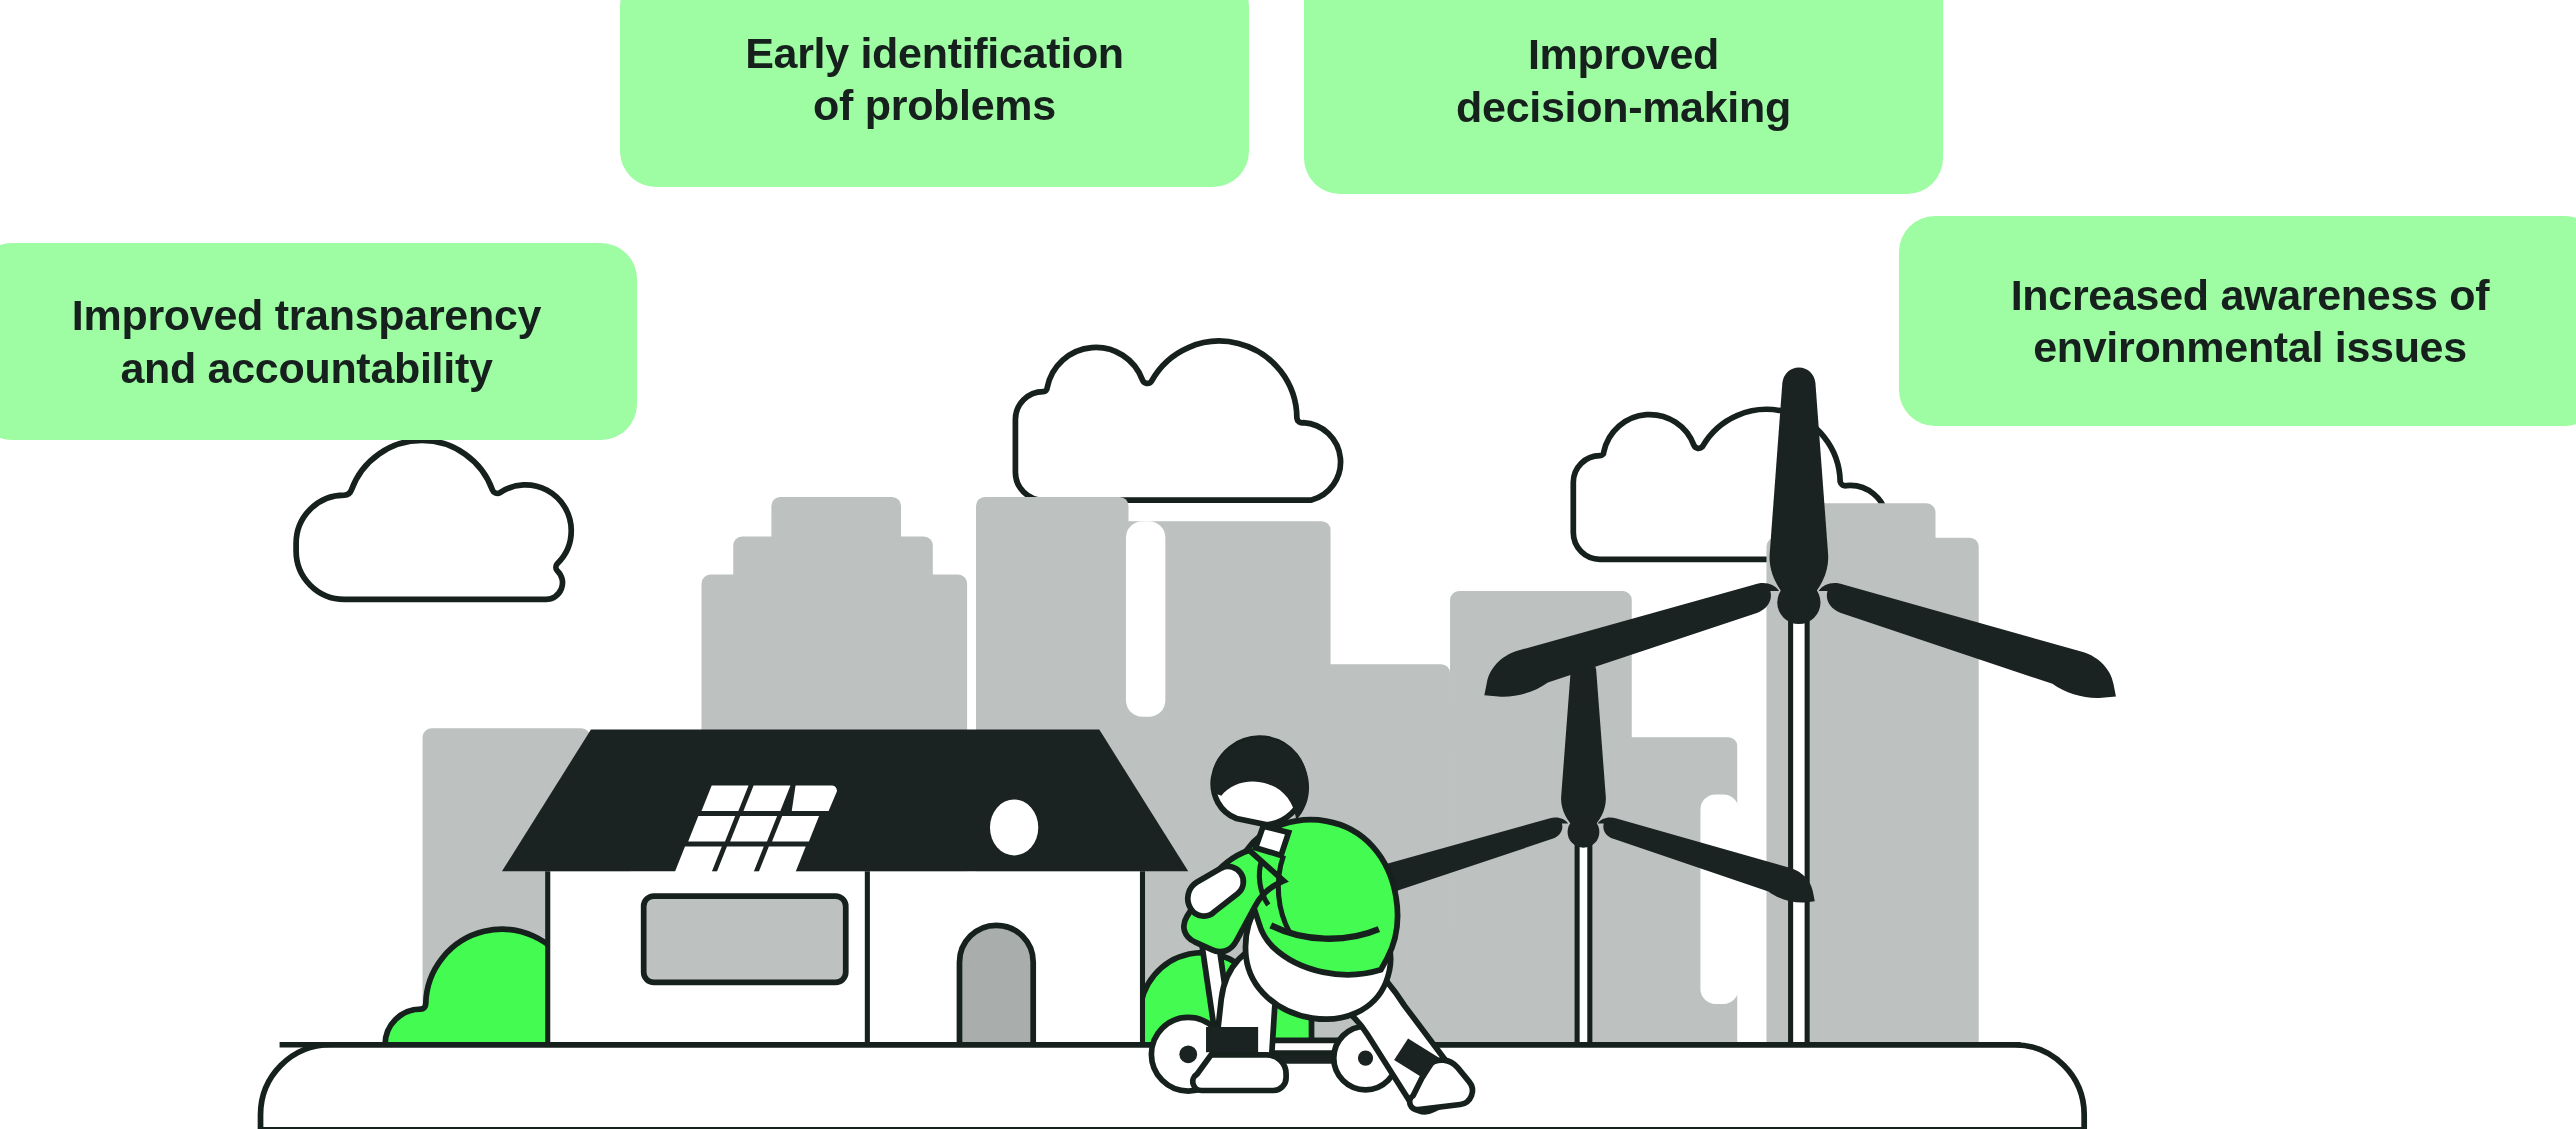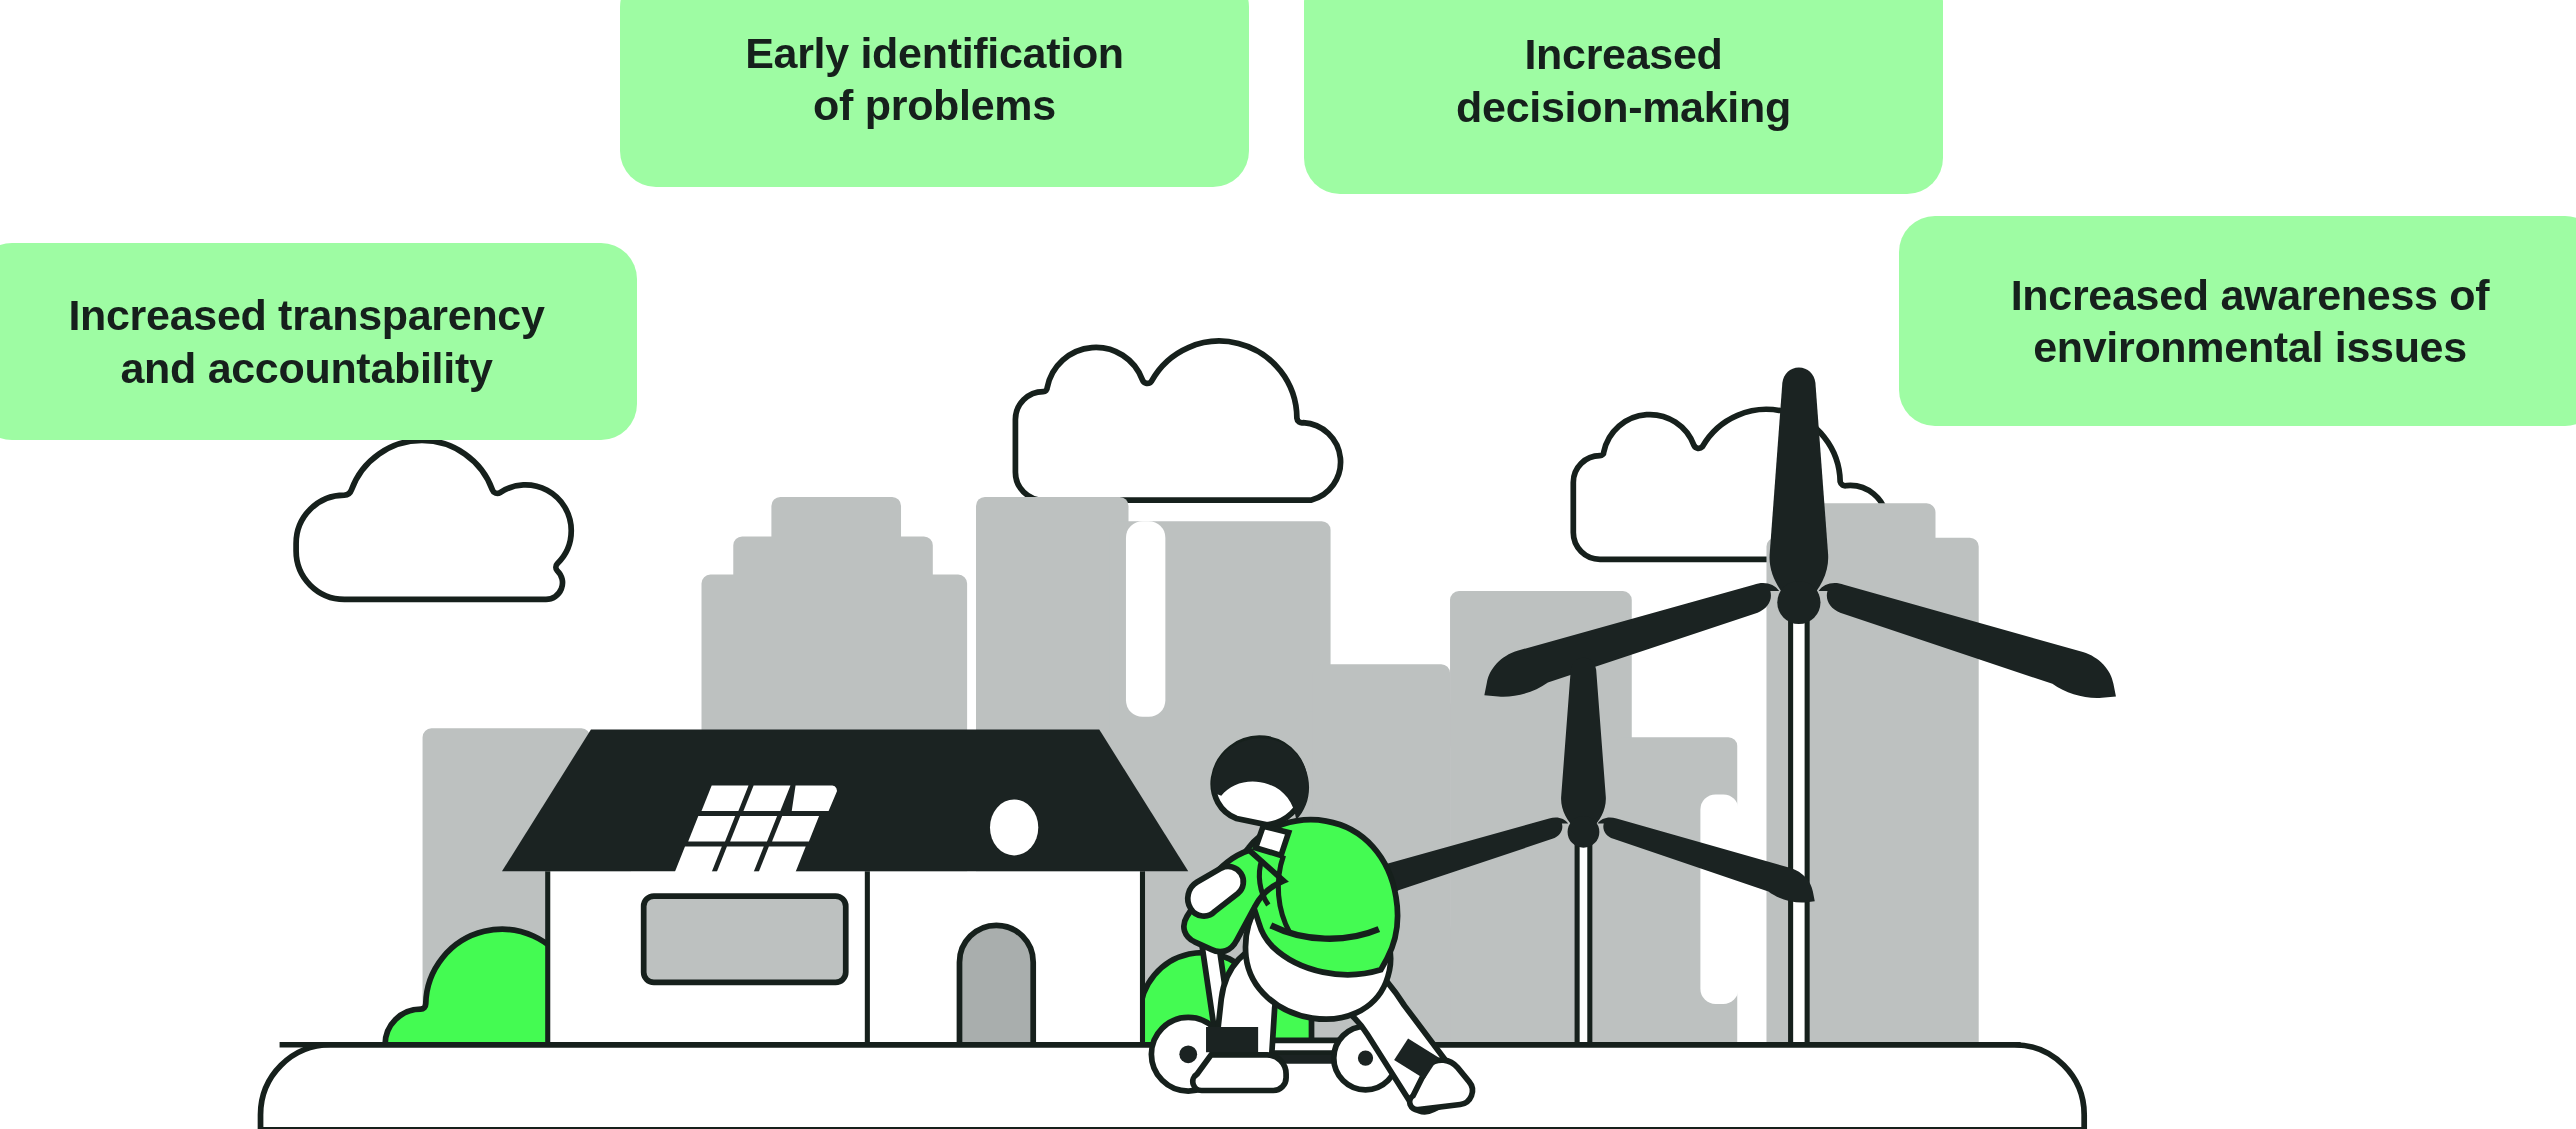--- a/index.html
+++ b/index.html
@@ -323,31 +323,31 @@
                c12 30 6 62 -14 82
                c-4 -28 -20 -48 -44 -56
                c-28 -10 -58 -2 -74 18
                c-8 -2 -12 -4 -14 -6 z" fill="#1B2322"></path>
 
       <path d="M1988 1300 l40 10 l-12 36 l-40 -12 z" fill="#ffffff" stroke="#16201C" stroke-width="9"></path>
     </g>
   </svg>
 
   <div class="pill" id="pill-transparency">
-    <span>Increased transparency
+    <span>Improved transparency
 and accountability</span>
   </div>
 
   <div class="pill" id="pill-early">
     <span>Early identification
 of problems</span>
   </div>
 
   <div class="pill" id="pill-decision">
-    <span>Increased
+    <span>Improved
 decision-making</span>
   </div>
 
   <div class="pill" id="pill-awareness">
     <span>Increased awareness of
 environmental issues</span>
   </div>
 
 </div>
 

